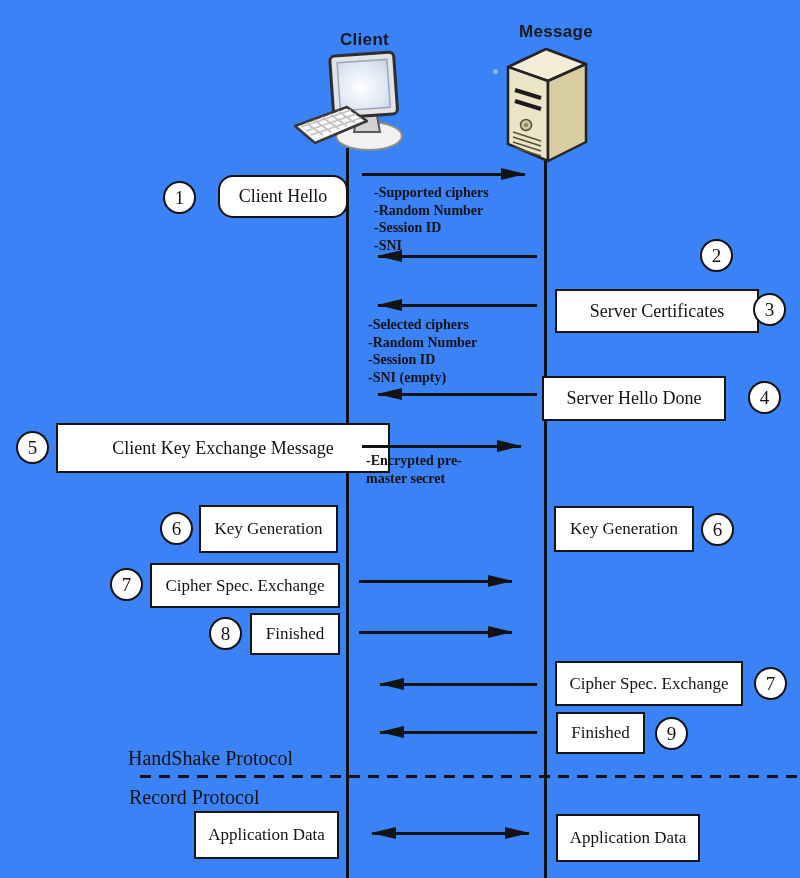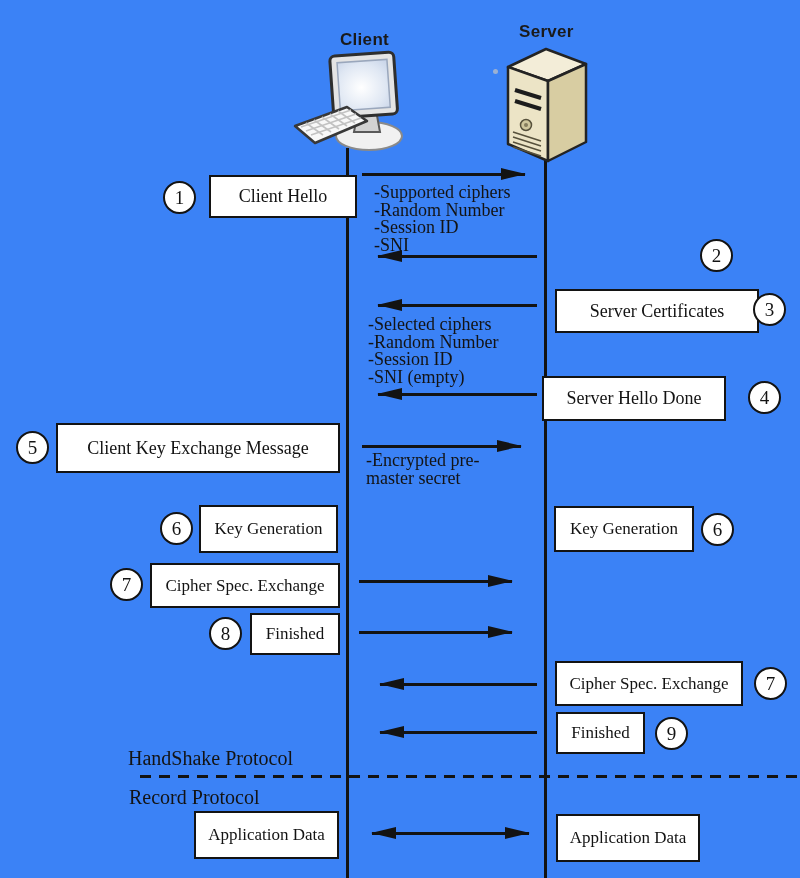--- a/index.html
+++ b/index.html
@@ -24,39 +24,39 @@
   }
   .arrow{position:absolute;height:3px;background:#131313;}
   .arrow.a-right::after{
     content:'';position:absolute;right:-1px;top:-5px;width:0;height:0;
     border-left:25px solid #131313;border-top:6.5px solid transparent;border-bottom:6.5px solid transparent;
   }
   .arrow.a-left::before{
     content:'';position:absolute;left:-1px;top:-5px;width:0;height:0;
     border-right:25px solid #131313;border-top:6.5px solid transparent;border-bottom:6.5px solid transparent;
   }
-  .ann{position:absolute;font-size:18px;line-height:17.5px;white-space:nowrap;}
+  .ann{position:absolute;font-size:14px;line-height:17.5px;white-space:nowrap;font-weight:bold;}
   .section-label{position:absolute;font-size:20px;white-space:nowrap;}
   .divider{
     position:absolute;height:3px;
     background:repeating-linear-gradient(90deg,#131313 0 11px,transparent 11px 19px);
   }
   .artifact-dot{position:absolute;width:5px;height:5px;border-radius:50%;background:#c4c4c4;opacity:.7;}
   svg{display:block;}
 </style>
 </head>
 <body>
 
 <div class="canvas">
 
   <div class="lifeline" style="left:346px;top:148px;height:730px;"></div>
   <div class="lifeline" style="left:544px;top:160px;height:718px;"></div>
 
   <div class="actor-label" style="left:340px;top:30px;">Client</div>
-  <div class="actor-label" style="left:519px;top:22px;">Server</div>
+  <div class="actor-label" style="left:519px;top:22px;">Message</div>
 
   <svg style="position:absolute;left:292px;top:50px;" width="118" height="108" viewBox="0 0 118 108">
     <defs>
       <radialGradient id="scr" cx="45%" cy="55%" r="75%">
         <stop offset="0%" stop-color="#ffffff"></stop>
         <stop offset="65%" stop-color="#dfe7f3"></stop>
         <stop offset="100%" stop-color="#c8d4e8"></stop>
       </radialGradient>
     </defs>
     <ellipse cx="77" cy="86" rx="33" ry="14" fill="#f1f1f1" stroke="#8a8a8a" stroke-width="2"></ellipse>
@@ -76,21 +76,21 @@
     <polygon points="52,37 90,20 90,98 52,117" fill="#d8cda2" stroke="#232323" stroke-width="2.5" stroke-linejoin="round"></polygon>
     <path d="M19,46 L45,54" stroke="#1c1c1c" stroke-width="4"></path>
     <path d="M19,57 L45,65" stroke="#1c1c1c" stroke-width="4"></path>
     <circle cx="30" cy="81" r="5.5" fill="#cfc69d" stroke="#57513c" stroke-width="1.5"></circle>
     <circle cx="30" cy="81" r="2" fill="#857d5e"></circle>
     <path d="M17,88 L45,97 M17,93 L45,102 M17,98 L45,107 M17,103 L45,112" stroke="#57513c" stroke-width="1.5" fill="none"></path>
   </svg>
   <div class="artifact-dot" style="left:493px;top:69px;"></div>
 
   <div class="badge" style="left:163px;top:181px;">1</div>
-  <div class="msgbox" style="left:209px;top:175px;width:148px;height:43px;">Client Hello</div>
+  <div class="msgbox" style="left:218px;top:175px;width:130px;height:43px;border-radius:15px;">Client Hello</div>
   <div class="arrow a-right" style="left:362px;top:173px;width:163px;"></div>
   <div class="ann" style="left:374px;top:184px;">
     <div>-Supported ciphers</div>
     <div>-Random Number</div>
     <div>-Session ID</div>
     <div>-SNI</div>
   </div>
 
   <div class="arrow a-left" style="left:378px;top:255px;width:159px;"></div>
   <div class="badge" style="left:700px;top:239px;">2</div>
@@ -103,21 +103,21 @@
     <div>-Random Number</div>
     <div>-Session ID</div>
     <div>-SNI (empty)</div>
   </div>
 
   <div class="arrow a-left" style="left:378px;top:393px;width:159px;"></div>
   <div class="msgbox" style="left:542px;top:376px;width:184px;height:45px;">Server Hello Done</div>
   <div class="badge" style="left:748px;top:381px;">4</div>
 
   <div class="badge" style="left:16px;top:431px;">5</div>
-  <div class="msgbox" style="left:56px;top:423px;width:284px;height:50px;">Client Key Exchange Message</div>
+  <div class="msgbox" style="left:56px;top:423px;width:334px;height:50px;">Client Key Exchange Message</div>
   <div class="arrow a-right" style="left:362px;top:445px;width:159px;"></div>
   <div class="ann" style="left:366px;top:452px;width:116px;text-align:left;">
     <div>-Encrypted pre-</div>
     <div>master secret</div>
   </div>
 
   <div class="badge" style="left:160px;top:512px;">6</div>
   <div class="msgbox" style="left:199px;top:505px;width:139px;height:48px;font-size:17px;">Key Generation</div>
   <div class="msgbox" style="left:554px;top:506px;width:140px;height:46px;font-size:17px;">Key Generation</div>
   <div class="badge" style="left:701px;top:513px;">6</div>

